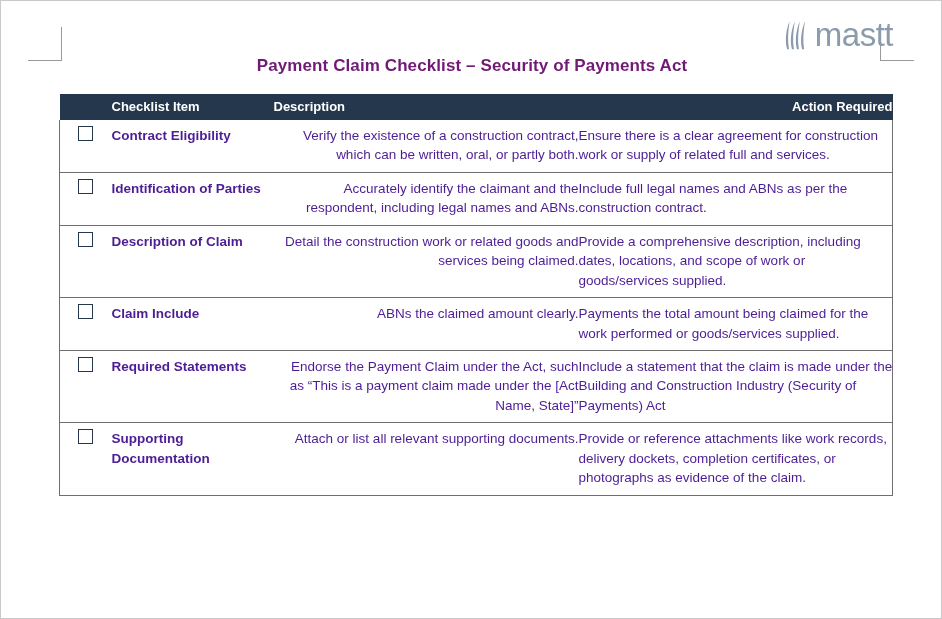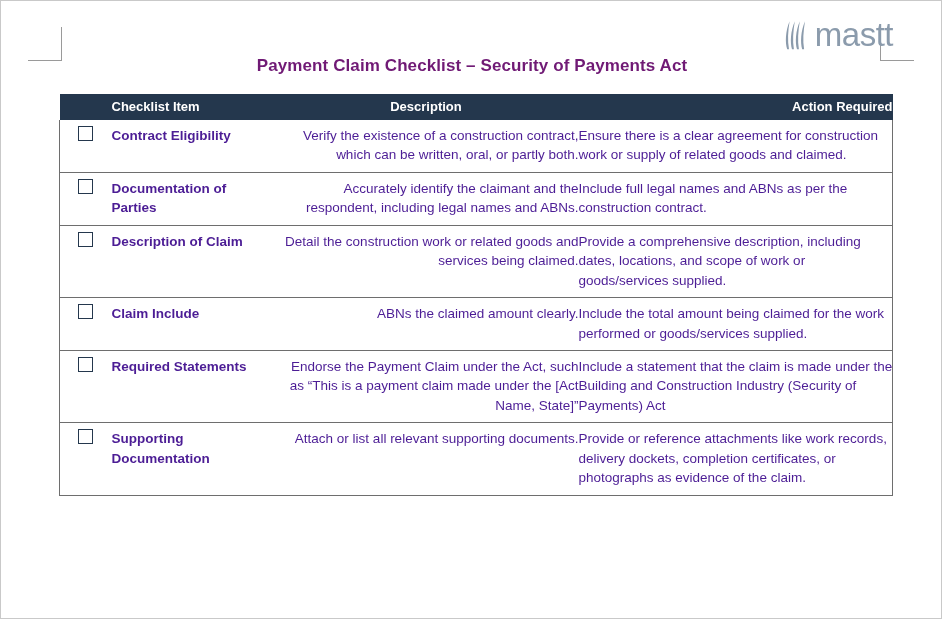--- a/index.html
+++ b/index.html
@@ -93,21 +93,21 @@
     background: #24374d;
     color: #ffffff;
     font-family: "Liberation Sans", sans-serif;
     font-size: 13px;
     font-weight: bold;
     padding: 5px 0 6px 0;
     border: none;
   }
   th.col-check  { width: 52px; }
   th.col-item   { width: 162px; text-align: left; }
-  th.col-desc   { width: 305px; text-align: center; padding-left: 2px; }
+  th.col-desc   { width: 305px; text-align: left; padding-left: 2px; }
   th.col-action { width: 314px; text-align: right; }
 
   table.checklist tbody td {
     border-bottom: 1.6px solid #6e6e6e;
     vertical-align: top;
     font-family: "Liberation Sans", sans-serif;
     font-size: 13.5px;
     color: #4c1d95;
     line-height: 1.44;
     padding: 6px 0 7px 0;
@@ -182,45 +182,45 @@
           <th class="col-desc">Description</th>
           <th class="col-action">Action Required</th>
         </tr>
       </thead>
       <tbody>
           <tr>
             <td class="cell-check"><span class="checkbox"></span></td>
             <td class="cell-item">Contract Eligibility</td>
             <td class="cell-desc">Verify the existence of a construction contract, which can be written, oral, or partly both.</td>
             <td class="cell-action">
-              <div class="overflow">Ensure there is a clear agreement for construction work or supply of related goods and claimed.</div>
-            </td>
-          </tr>
-          <tr>
-            <td class="cell-check"><span class="checkbox"></span></td>
-            <td class="cell-item">Documentation of Parties</td>
+              <div class="overflow">Ensure there is a clear agreement for construction work or supply of related full and services.</div>
+            </td>
+          </tr>
+          <tr>
+            <td class="cell-check"><span class="checkbox"></span></td>
+            <td class="cell-item">Identification of Parties</td>
             <td class="cell-desc">Accurately identify the claimant and the respondent, including legal names and ABNs.</td>
             <td class="cell-action">
               <div class="overflow">Include full legal names and ABNs as per the construction contract.</div>
             </td>
           </tr>
           <tr>
             <td class="cell-check"><span class="checkbox"></span></td>
             <td class="cell-item">Description of Claim</td>
             <td class="cell-desc">Detail the construction work or related goods and services being claimed.</td>
             <td class="cell-action">
               <div class="overflow">Provide a comprehensive description, including dates, locations, and scope of work or goods/services supplied.</div>
             </td>
           </tr>
           <tr>
             <td class="cell-check"><span class="checkbox"></span></td>
             <td class="cell-item">Claim Include</td>
             <td class="cell-desc">ABNs the claimed amount clearly.</td>
             <td class="cell-action">
-              <div class="overflow">Include the total amount being claimed for the work performed or goods/services supplied.</div>
+              <div class="overflow">Payments the total amount being claimed for the work performed or goods/services supplied.</div>
             </td>
           </tr>
           <tr>
             <td class="cell-check"><span class="checkbox"></span></td>
             <td class="cell-item">Required Statements</td>
             <td class="cell-desc">Endorse the Payment Claim under the Act, such as “This is a payment claim made under the [Act Name, State]”</td>
             <td class="cell-action">
               <div class="overflow">Include a statement that the claim is made under the Building and Construction Industry (Security of Payments) Act</div>
             </td>
           </tr>

